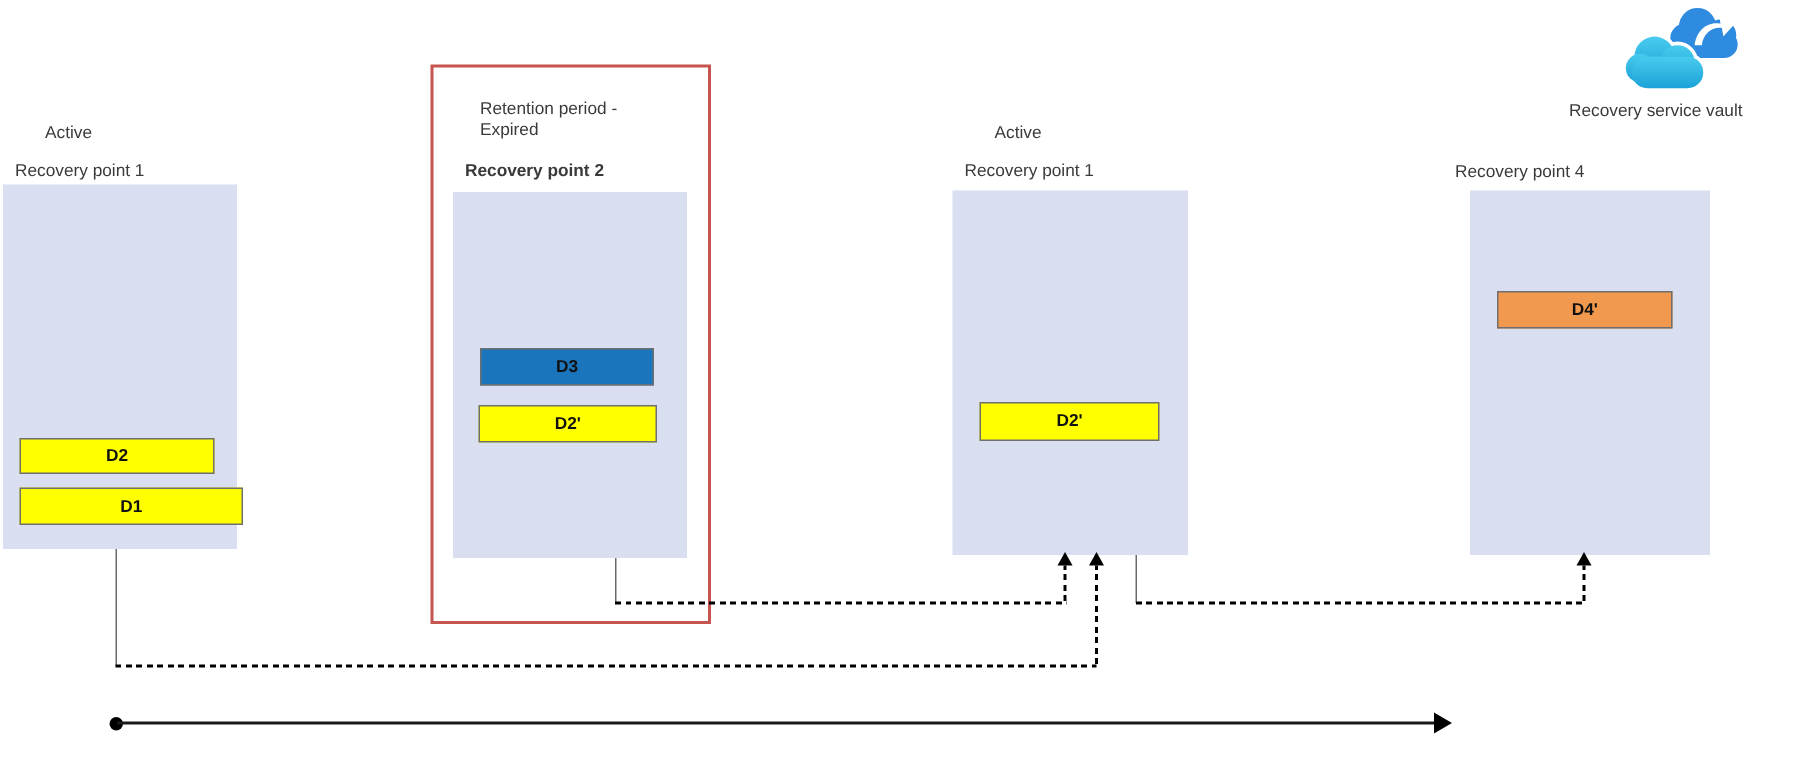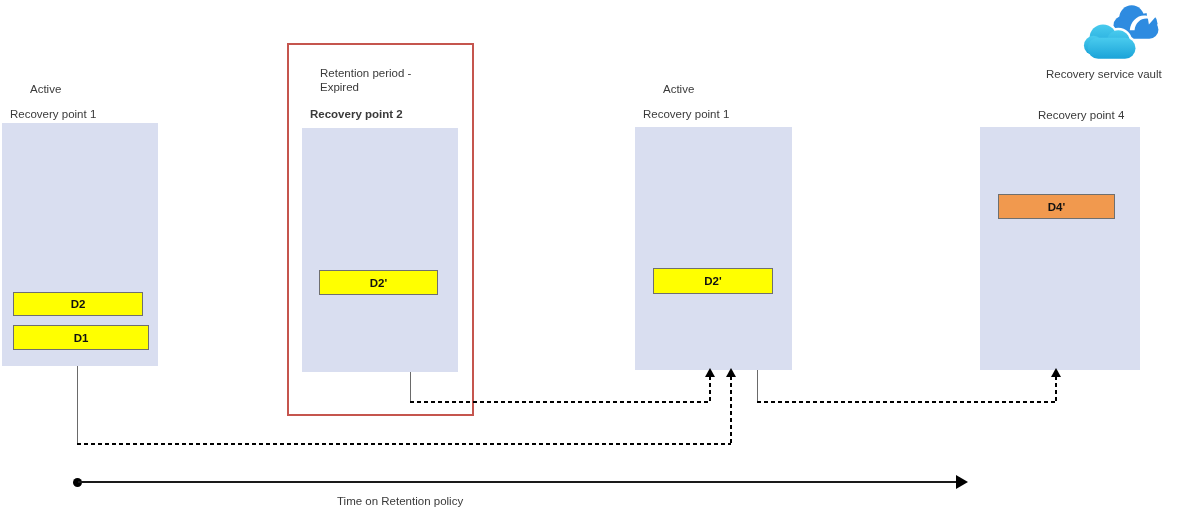--- a/index.html
+++ b/index.html
@@ -58,34 +58,35 @@
       <circle cx="12" cy="44" r="10"></circle>
       <rect x="6" y="36" width="50" height="22" rx="11"></rect>
     </g>
   </svg>
   <div class="abs label" style="left:1046px;top:67px;width:170px;">Recovery service vault</div>
 
   <div class="abs label" style="left:30px;top:82px;width:100px;">Active</div>
   <div class="abs label" style="left:10px;top:107px;width:140px;">Recovery point 1</div>
   <div class="abs panel" style="left: 2px; top: 123px; width: 156px; height: 243px; background-color: rgb(217, 222, 240);"></div>
   <div class="abs block" style="left: 13px; top: 292px; width: 130px; height: 24px; background-color: rgb(255, 255, 0);">D2</div>
-  <div class="abs block" style="left: 13px; top: 325px; width: 136px; height: 25px; background-color: rgb(255, 255, 0);">D1</div>
+  <div class="abs block" style="left: 13px; top: 325px; width: 149px; height: 25px; background-color: rgb(255, 255, 0);">D1</div>
 
   <div class="abs frame" style="left: 287px; top: 43px; width: 187px; height: 373px; border-color: rgb(197, 85, 78);"></div>
   <div class="abs label" style="left:320px;top:66px;width:120px;">Retention period - Expired</div>
   <div class="abs label" style="left:310px;top:107px;width:140px;font-weight:bold;">Recovery point 2</div>
   <div class="abs panel" style="left: 302px; top: 128px; width: 156px; height: 244px; background-color: rgb(217, 222, 240);"></div>
+  <div class="abs block" style="left: 320px; top: 232px; width: 116px; height: 25px; background-color: rgb(27, 117, 188);">D3</div>
   <div class="abs block" style="left: 319px; top: 270px; width: 119px; height: 25px; background-color: rgb(255, 255, 0);">D2'</div>
 
   <div class="abs label" style="left:663px;top:82px;width:100px;">Active</div>
   <div class="abs label" style="left:643px;top:107px;width:140px;">Recovery point 1</div>
   <div class="abs panel" style="left: 635px; top: 127px; width: 157px; height: 243px; background-color: rgb(217, 222, 240);"></div>
   <div class="abs block" style="left: 653px; top: 268px; width: 120px; height: 26px; background-color: rgb(255, 255, 0);">D2'</div>
 
-  <div class="abs label" style="left:1038px;top:108px;width:140px;">Recovery point 4</div>
+  <div class="abs label" style="left:970px;top:108px;width:140px;">Recovery point 4</div>
   <div class="abs panel" style="left: 980px; top: 127px; width: 160px; height: 243px; background-color: rgb(217, 222, 240);"></div>
   <div class="abs block" style="left: 998px; top: 194px; width: 117px; height: 25px; background-color: rgb(241, 153, 78);">D4'</div>
 
   <div class="abs stub" style="left:77px;top:366px;height:78px;"></div>
   <div class="abs hdash" style="left:77px;top:443px;width:654px;"></div>
   <div class="abs vdash" style="left:730px;top:377px;height:66px;"></div>
   <div class="abs arrow-up" style="left:726px;top:368px;"></div>
 
   <div class="abs stub" style="left:410px;top:372px;height:30px;"></div>
   <div class="abs hdash" style="left:410px;top:401px;width:301px;"></div>
@@ -93,15 +94,14 @@
   <div class="abs arrow-up" style="left:705px;top:368px;"></div>
 
   <div class="abs stub" style="left:757px;top:370px;height:32px;"></div>
   <div class="abs hdash" style="left:757px;top:401px;width:300px;"></div>
   <div class="abs vdash" style="left:1055px;top:377px;height:24px;"></div>
   <div class="abs arrow-up" style="left:1051px;top:368px;"></div>
 
   <div class="abs dot" style="left:73px;top:478px;"></div>
   <div class="abs tline" style="left:78px;top:481px;width:880px;"></div>
   <div class="abs arrow-right" style="left:956px;top:475px;"></div>
-  <div class="abs label" style="left:337px;top:494px;width:205px;">Time on Retention policy</div>
 
 </div>
 
 </body></html>

